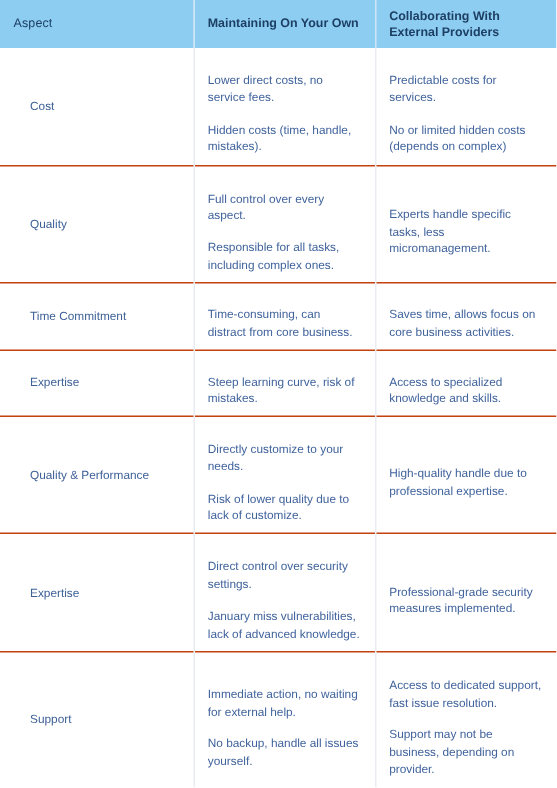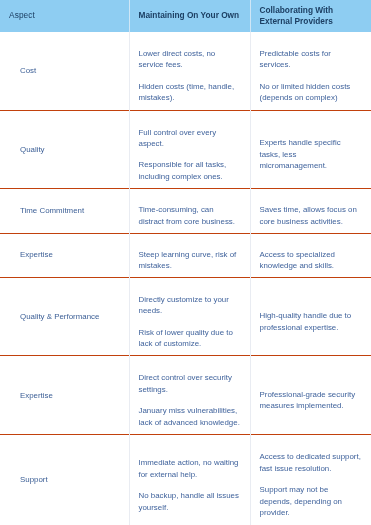--- a/index.html
+++ b/index.html
@@ -151,17 +151,17 @@
         </td>
       </tr>
       <tr>
         <td class="cell-aspect">Support</td>
         <td class="cell-lines">
           <p>Immediate action, no waiting for external help.</p>
           <p>No backup, handle all issues yourself.</p>
         </td>
         <td class="cell-lines">
           <p>Access to dedicated support, fast issue resolution.</p>
-          <p>Support may not be depends, depending on provider.</p>
+          <p>Support may not be business, depending on provider.</p>
         </td>
       </tr>
     </tbody>
 </table>
 
 </body></html>

